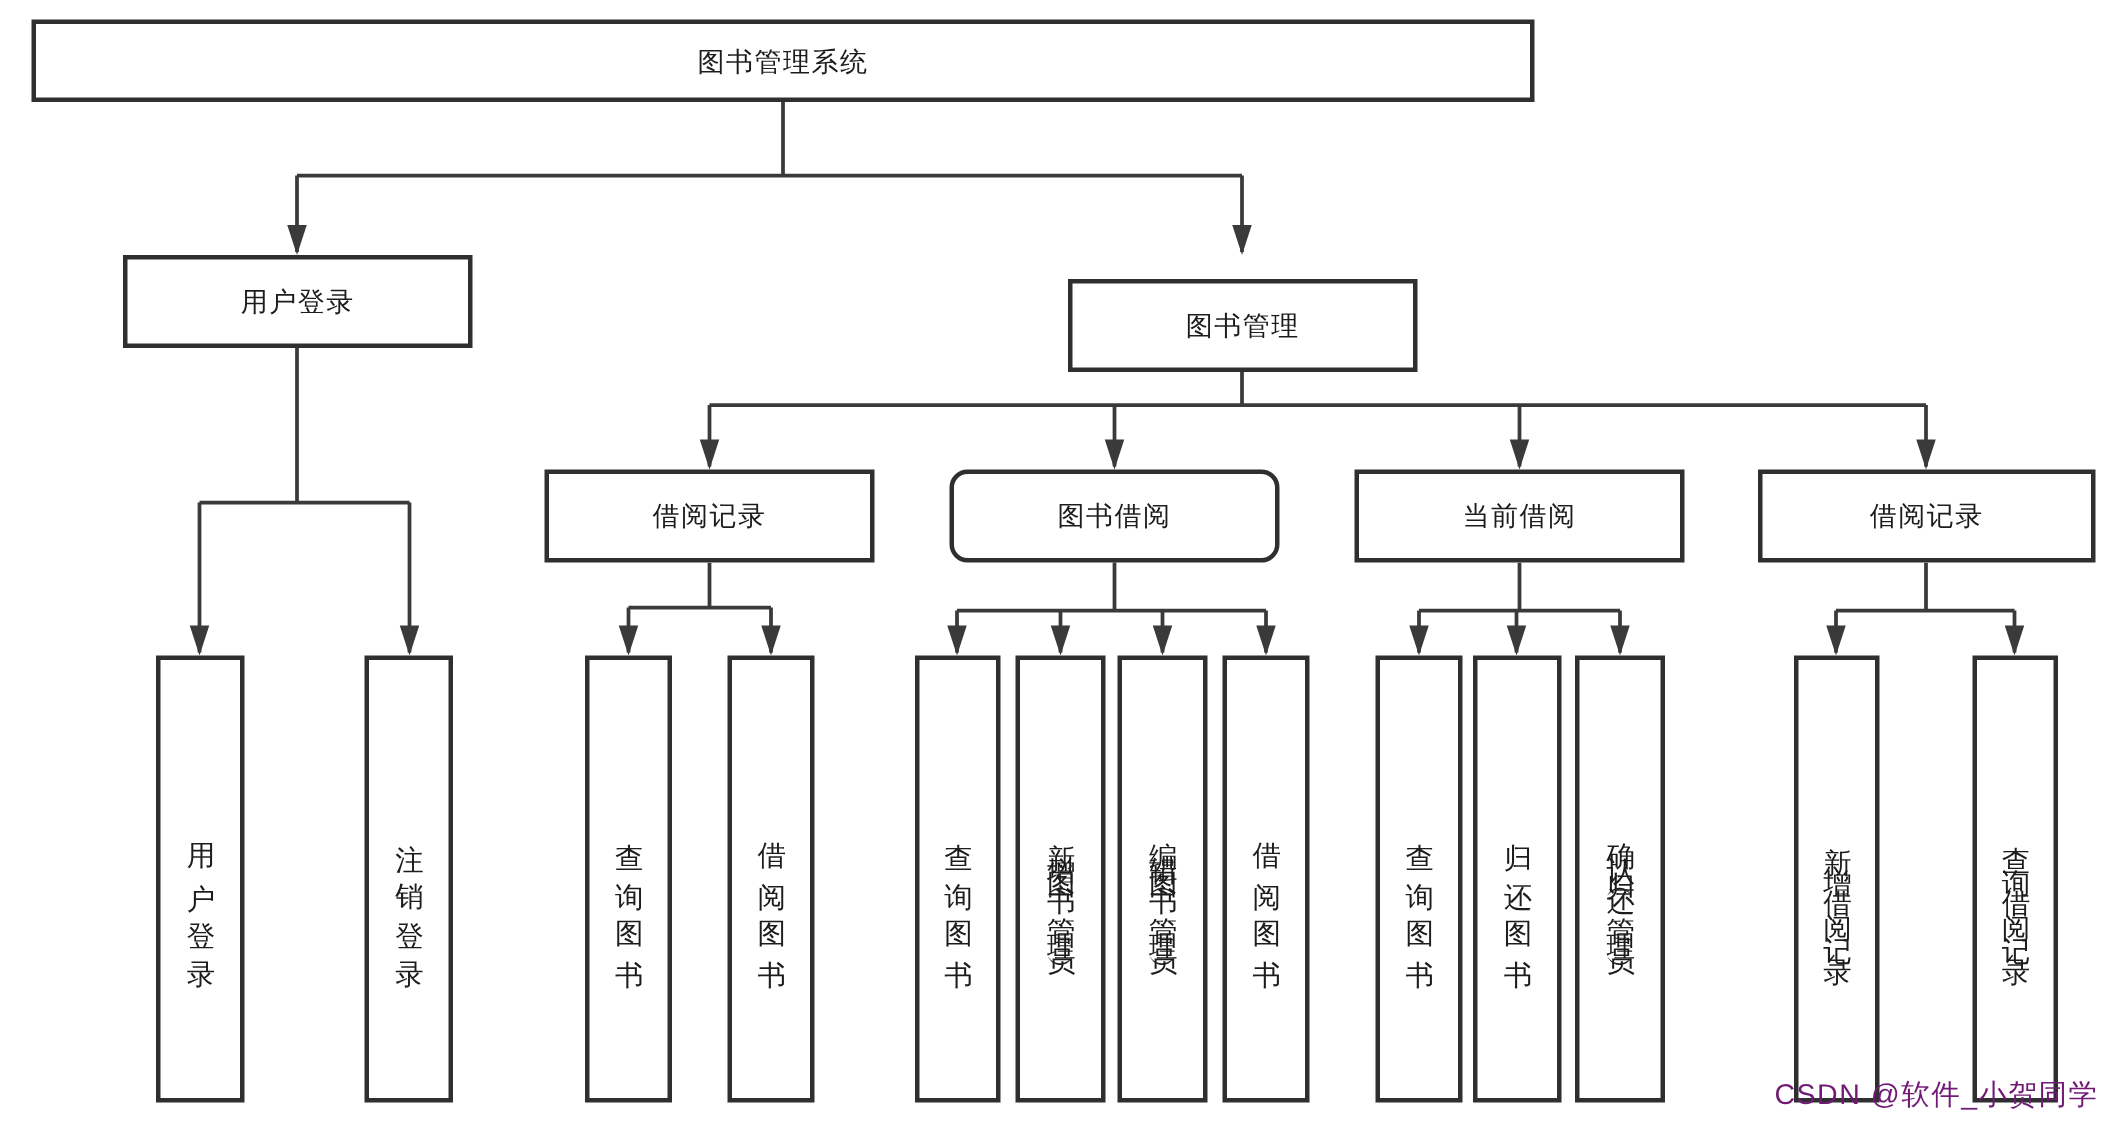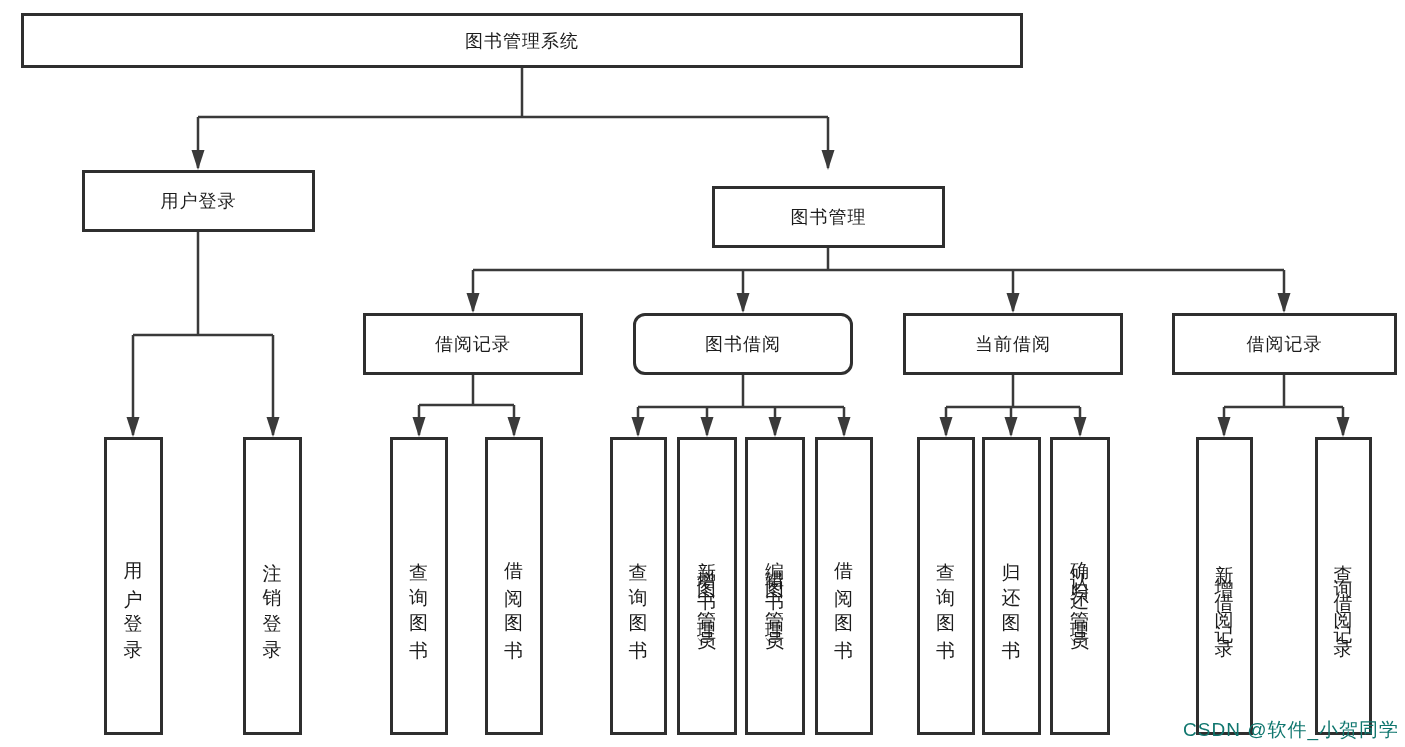--- a/index.html
+++ b/index.html
@@ -20,21 +20,21 @@
   .h{font-size:18px;letter-spacing:1px;}
   .v span{
     writing-mode:vertical-rl;text-orientation:mixed;
     font-size:19px;line-height:1;white-space:nowrap;
   }
   .ls4 span{letter-spacing:26px;margin-top:26px;}
   .ls6 span{letter-spacing:15px;margin-top:15px;}
   .ls9 span{letter-spacing:10px;margin-top:10px;}
   #watermark{
     position:absolute;right:6px;bottom:4px;
-    font-size:19px;color:#0f766e;letter-spacing:1px;
+    font-size:19px;color:#701a75;letter-spacing:1px;
   }
 </style>
 </head>
 <body>
 
 <div id="stage">
 
   <svg id="wires" viewBox="0 0 1405 747" xmlns="http://www.w3.org/2000/svg" aria-hidden="true">
     <g stroke="#3a3a3a" stroke-width="2.5" fill="none">
 

